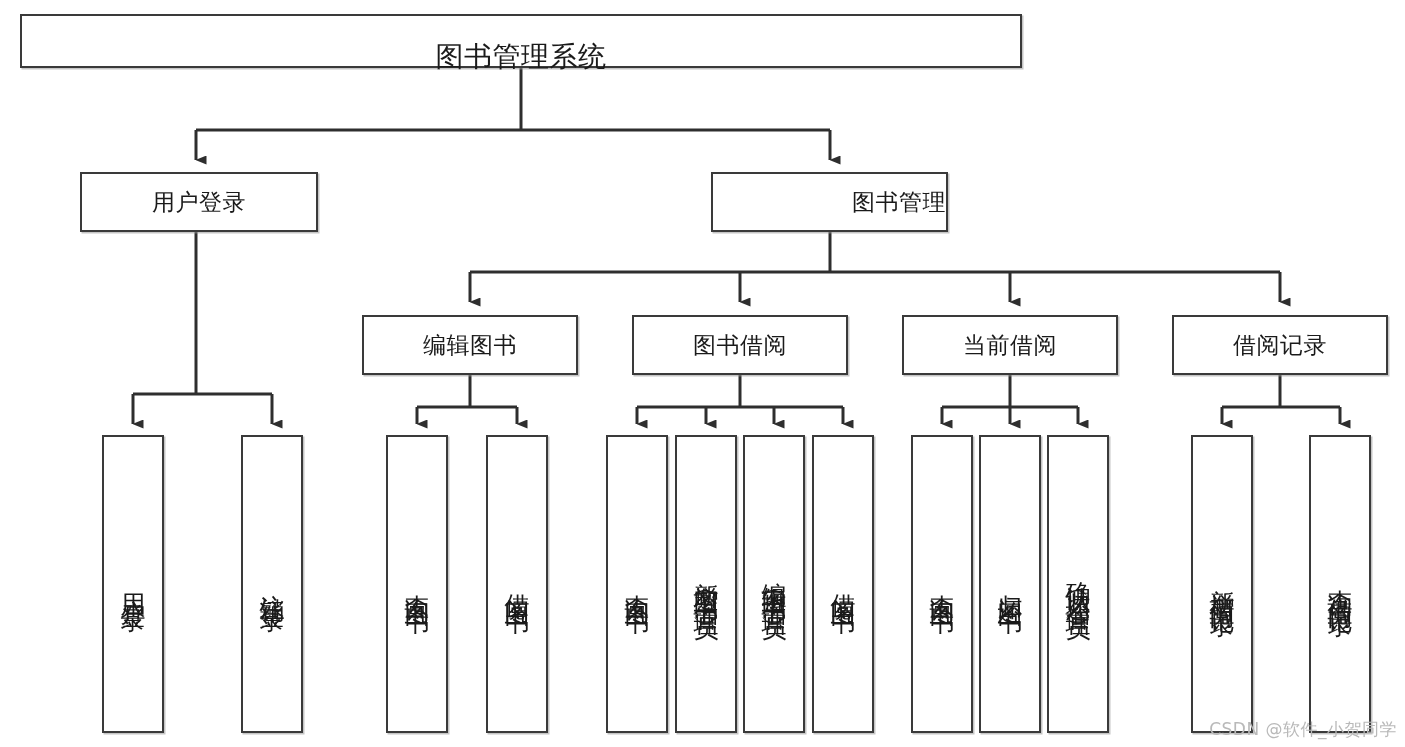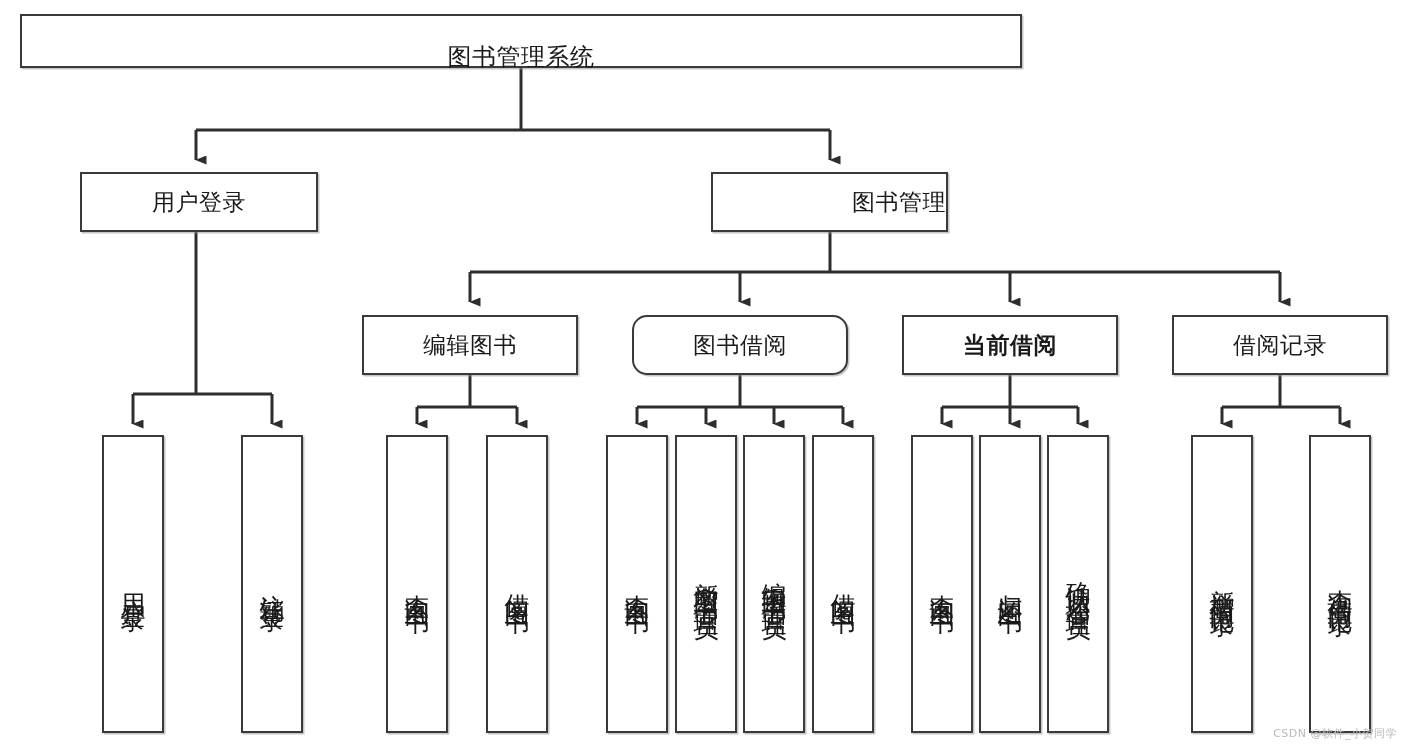--- a/index.html
+++ b/index.html
@@ -41,40 +41,40 @@
     color: #1a1a1a;
     letter-spacing: 0.5px;
     line-height: 1.15;
     text-align: center;
     white-space: nowrap;
   }
   .node.horizontal .node-label {
     font-size: 23px;
   }
   .node.root .node-label {
-    font-size: 24px;
+    font-size: 28px;
     margin-top: 33px;
   }
   .node.leaf {
     align-items: center;
     justify-content: center;
   }
   .node.leaf .node-label {
     writing-mode: vertical-rl;
     text-orientation: upright;
     font-size: 25px;
     letter-spacing: 5px;
     line-height: 1;
     max-height: 280px;
   }
   #watermark {
     position: absolute;
     right: 8px;
     bottom: 6px;
-    font-size: 11px;
+    font-size: 17px;
     color: #b9b9b9;
     letter-spacing: 0.5px;
     font-family: "DejaVu Sans", "Liberation Sans", sans-serif;
     white-space: nowrap;
   }
 </style>
 </head>
 <body>
 
 <div id="diagram-canvas">
@@ -136,24 +136,24 @@
   <div class="node horizontal" style="left:80px; top:172px; width:238px; height:60px;">
     <span class="node-label">用户登录</span>
   </div>
   <div class="node horizontal" style="left:711px; top:172px; width:237px; height:60px;justify-content:flex-end;">
     <span class="node-label">图书管理</span>
   </div>
 
   <div class="node horizontal" style="left:362px; top:315px; width:216px; height:60px;">
     <span class="node-label">编辑图书</span>
   </div>
-  <div class="node horizontal" style="left:632px; top:315px; width:216px; height:60px;border-radius:15px;">
+  <div class="node horizontal" style="left:632px; top:315px; width:216px; height:60px;">
     <span class="node-label">图书借阅</span>
   </div>
-  <div class="node horizontal" style="left:902px; top:315px; width:216px; height:60px;font-weight:bold;">
+  <div class="node horizontal" style="left:902px; top:315px; width:216px; height:60px;">
     <span class="node-label">当前借阅</span>
   </div>
   <div class="node horizontal" style="left:1172px; top:315px; width:216px; height:60px;">
     <span class="node-label">借阅记录</span>
   </div>
 
   <div class="node leaf" style="left:102px; top:435px; width:62px; height:298px;">
     <span class="node-label">用户登录</span>
   </div>
   <div class="node leaf" style="left:241px; top:435px; width:62px; height:298px;">

